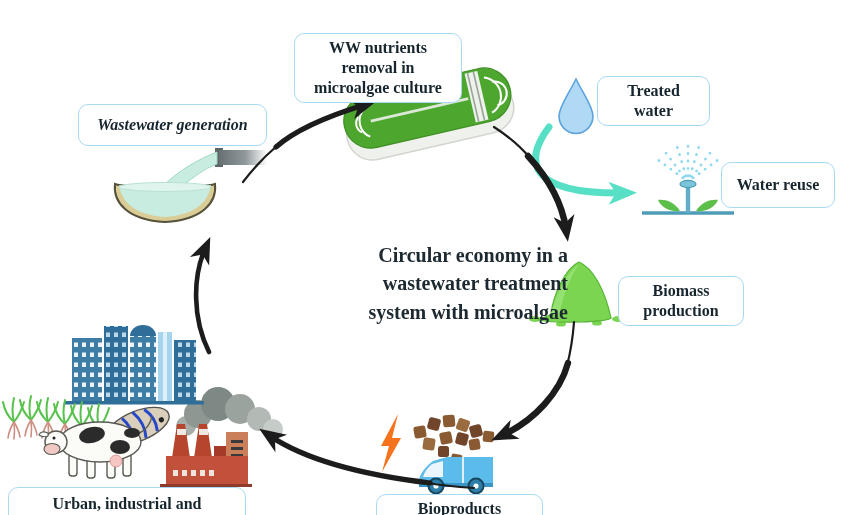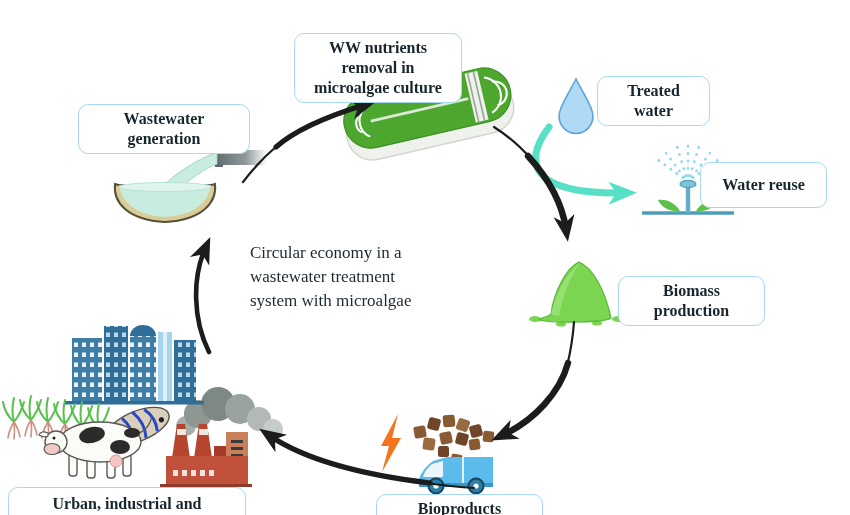--- a/index.html
+++ b/index.html
@@ -8,22 +8,22 @@
     font-family:"Liberation Serif", serif;overflow:hidden;margin-top:30px;
   }
   .scene{position:absolute;left:0;top:0;width:850px;height:515px;}
   .label-box{
     position:absolute;background:#ffffff;border:1.6px solid #A8D9F3;border-radius:10px;
     display:flex;align-items:center;justify-content:center;text-align:center;
     color:#17262e;font-size:16px;font-weight:600;line-height:1.25;
     padding:4px 10px;box-sizing:border-box;z-index:3;
   }
   .title{
-    position:absolute;left:250px;top:211px;width:318px;text-align:left;
-    font-size:17px;font-weight:400;color:#1d2930;line-height:1.42;
+    position:absolute;left:250px;top:211px;width:318px;text-align:right;
+    font-size:20px;font-weight:700;color:#1d2930;line-height:1.42;
     white-space:pre-line;z-index:2;
   }
 </style>
 </head>
 <body>
 
 <div class="stage">
 
   <svg class="scene" viewBox="0 0 850 515">
     <defs>
@@ -272,33 +272,33 @@
 
     <g fill="none" stroke="#1c1c1c" stroke-linecap="round">
       <path d="M 209 322 C 192 288 193 246 205 219" stroke-width="4.6" marker-end="url(#headB)"></path>
     </g>
   </svg>
 
   <div class="label-box" style="left:294px;top:3px;width:168px;min-height:47px;">
     <span>WW nutrients removal in microalgae culture</span>
   </div>
 
-  <div class="label-box" style="left:78px;top:74px;width:172px;min-height:42px;">
+  <div class="label-box" style="left:78px;top:74px;width:189px;min-height:42px;font-style:italic;">
     <span>Wastewater generation</span>
   </div>
 
   <div class="label-box" style="left:597px;top:46px;width:113px;min-height:44px;justify-content:flex-end;">
     <span>Treated water</span>
   </div>
 
-  <div class="label-box" style="left:700px;top:132px;width:127px;min-height:46px;">
+  <div class="label-box" style="left:721px;top:132px;width:114px;min-height:46px;">
     <span>Water reuse</span>
   </div>
 
-  <div class="label-box" style="left:618px;top:246px;width:147px;min-height:45px;">
+  <div class="label-box" style="left:618px;top:246px;width:126px;min-height:45px;">
     <span>Biomass production</span>
   </div>
 
   <div class="label-box" style="left:376px;top:464px;width:167px;min-height:47px;">
     <span>Bioproducts nutrients</span>
   </div>
 
   <div class="label-box" style="left:8px;top:457px;width:238px;min-height:54px;">
     <span>Urban, industrial and agroindustrial activities</span>
   </div>

